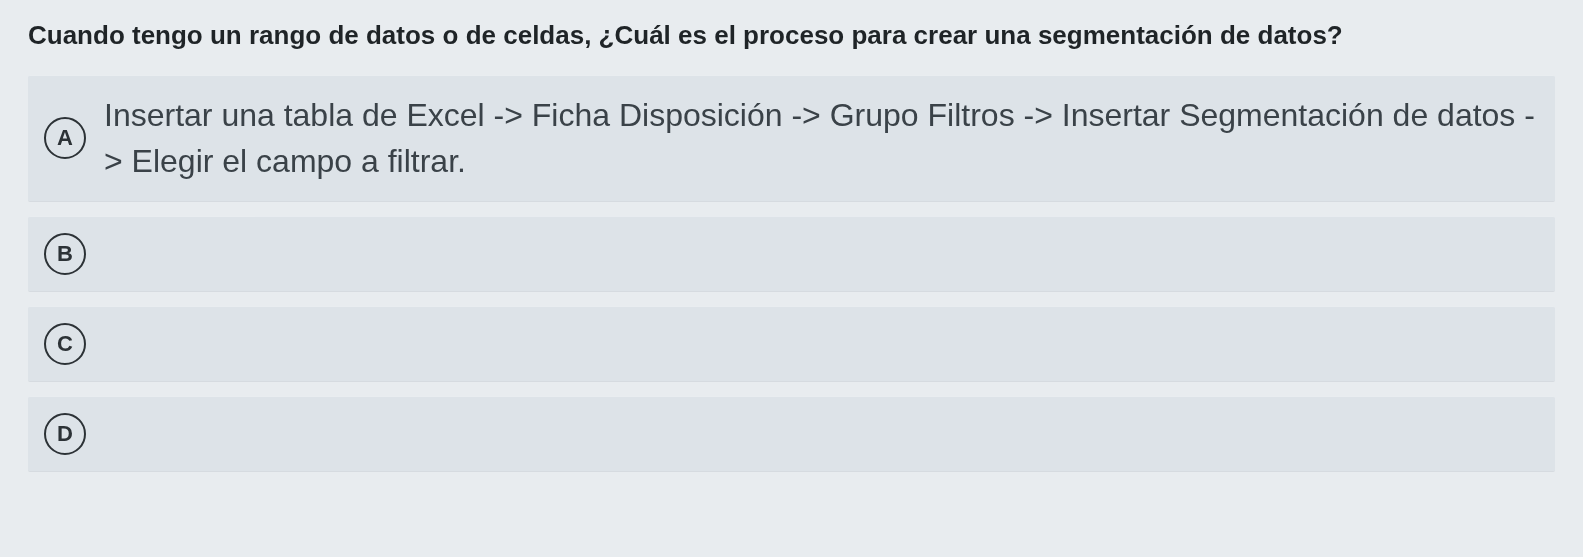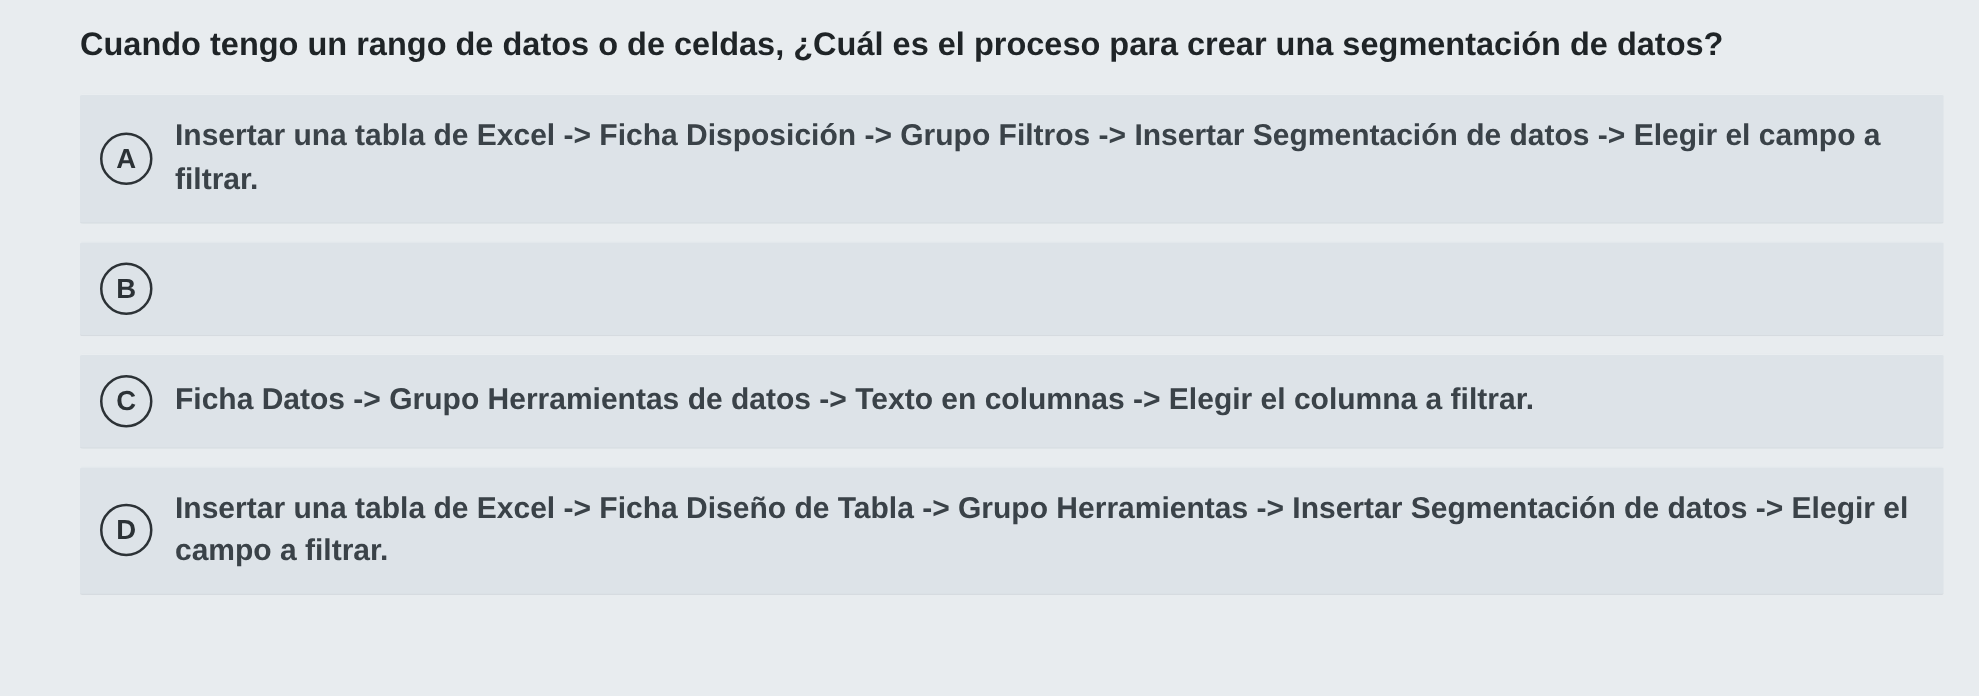--- a/index.html
+++ b/index.html
@@ -5,21 +5,20 @@
   html, body {
     margin: 0;
     padding: 0;
     width: 1583px;
     font-family: "Segoe UI", "Helvetica Neue", Arial, sans-serif;
     background: #e8ecef;
     color: #2c3236;
   }
   .question-block {
     padding: 18px 28px 24px 28px;
-    margin-left: 36px;
   }
   .question-text {
     font-size: 26px;
     font-weight: 700;
     color: #1f2427;
     margin: 0 0 22px 0;
     line-height: 1.35;
   }
   .options {
     display: flex;
@@ -46,22 +45,22 @@
     display: flex;
     align-items: center;
     justify-content: center;
     font-size: 22px;
     font-weight: 700;
     color: #2c3236;
     box-sizing: border-box;
     margin-left: 6px;
   }
   .option-text {
-    font-size: 24px;
-    font-weight: 700;
+    font-size: 32px;
+    font-weight: 400;
     color: #3a4248;
     line-height: 1.45;
     flex: 1 1 auto;
   }
 </style>
 </head>
 <body>
 
 <div class="question-block">
   <p class="question-text">Cuando tengo un rango de datos o de celdas, ¿Cuál es el proceso para crear una segmentación de datos?</p>
@@ -72,22 +71,20 @@
       <div class="option-letter">A</div>
       <div class="option-text">Insertar una tabla de Excel -&gt; Ficha Disposición -&gt; Grupo Filtros -&gt; Insertar Segmentación de datos -&gt; Elegir el campo a filtrar.</div>
     </div>
 
     <div class="option">
       <div class="option-letter">B</div>
     </div>
 
     <div class="option">
       <div class="option-letter">C</div>
-      <div class="option-text">Ficha Datos -&gt; Grupo Herramientas de datos -&gt; Texto en columnas -&gt; Elegir el columna a filtrar.</div>
     </div>
 
     <div class="option">
       <div class="option-letter">D</div>
-      <div class="option-text">Insertar una tabla de Excel -&gt; Ficha Diseño de Tabla -&gt; Grupo Herramientas -&gt; Insertar Segmentación de datos -&gt; Elegir el campo a filtrar.</div>
     </div>
 
   </div>
 </div>
 
 </body></html>

